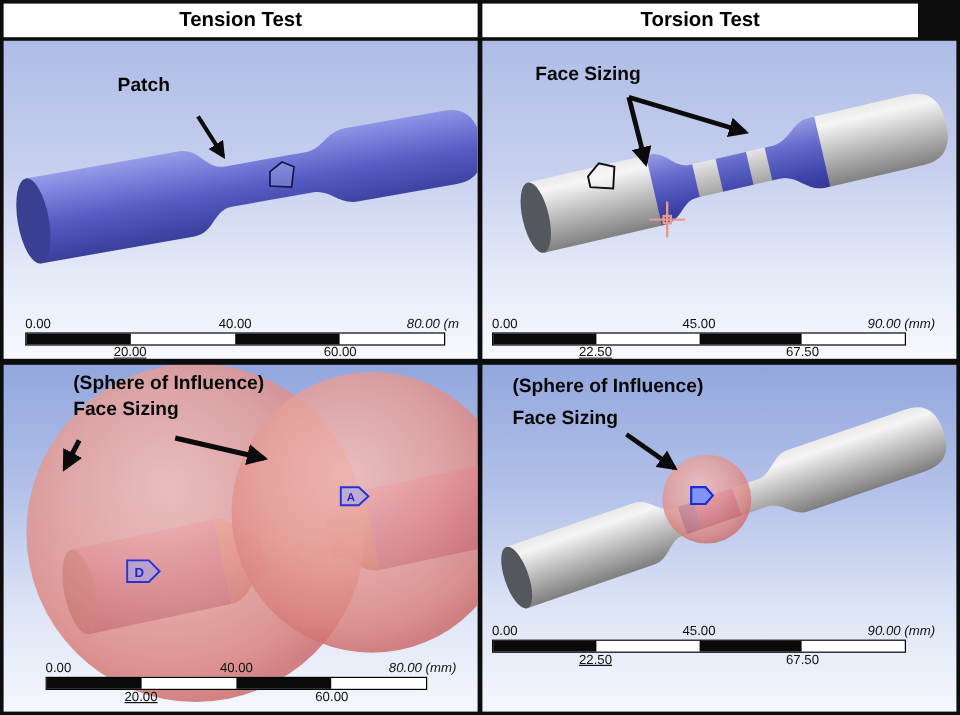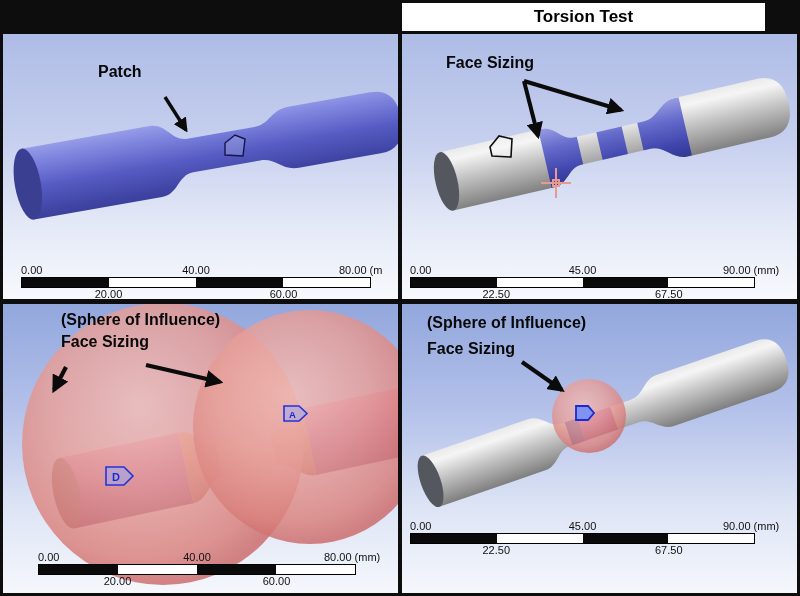--- a/index.html
+++ b/index.html
@@ -20,29 +20,32 @@
   .anno{position:absolute;font-weight:bold;font-size:16px;line-height:22px;color:#080808;white-space:nowrap;}
   .anno .l2{margin-top:4px;}
   
   .sb{position:absolute;font-size:11px;color:#111;}
   .sb .row{position:relative;height:13px;}
   .sb .bar{height:11px;border:1px solid #000;display:flex;box-sizing:border-box;background:#fff;}
   .sb .bar i{flex:1;}
   .sb .bar i.k{background:#0a0a0a;}
   .sb .s0{position:absolute;left:0;top:0;}
   .sb .s50{position:absolute;left:50%;transform:translateX(-50%);}
-  .sb .s100{position:absolute;left:100%;transform:translateX(-32px);white-space:nowrap;}
-  .sb .q1{position:absolute;left:25%;transform:translateX(-50%);}
+  .sb .s100{position:absolute;left:100%;transform:translateX(-32px);white-space:nowrap;font-style:italic;}
+  .sb .q1{position:absolute;left:25%;transform:translateX(-50%);text-decoration:underline;}
   .sb .q3{position:absolute;left:75%;transform:translateX(-50%);}
 </style>
 </head>
 <body>
 
 <div class="frame">
 
+  <div class="hdr hdr-left">
+    <span>Tension Test</span>
+  </div>
   <div class="hdr hdr-right">
     <span>Torsion Test</span>
   </div>
 
   <div class="vp vp-top vp-tl">
     <svg class="scene" width="395" height="265">
       <defs>
         <linearGradient id="gTL" gradientUnits="userSpaceOnUse" x1="0" y1="-37" x2="0" y2="37">
           <stop offset="0" stop-color="#989EE8"></stop>
             <stop offset="0.2" stop-color="#7F85DE"></stop>

